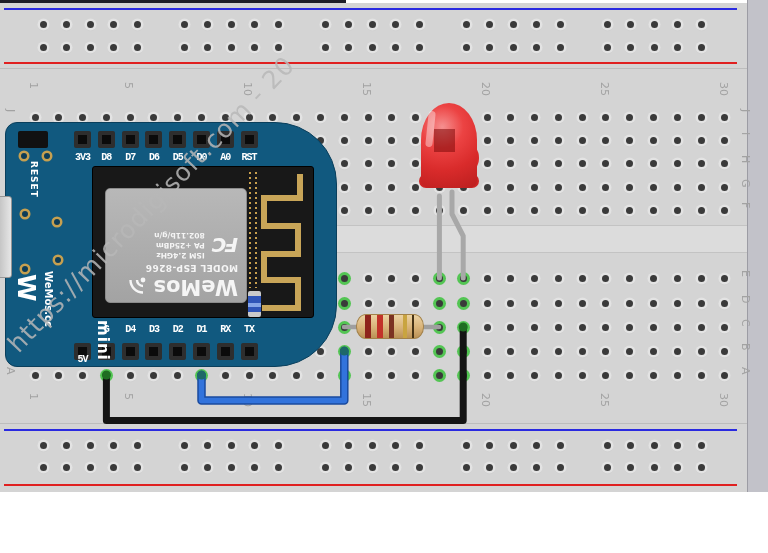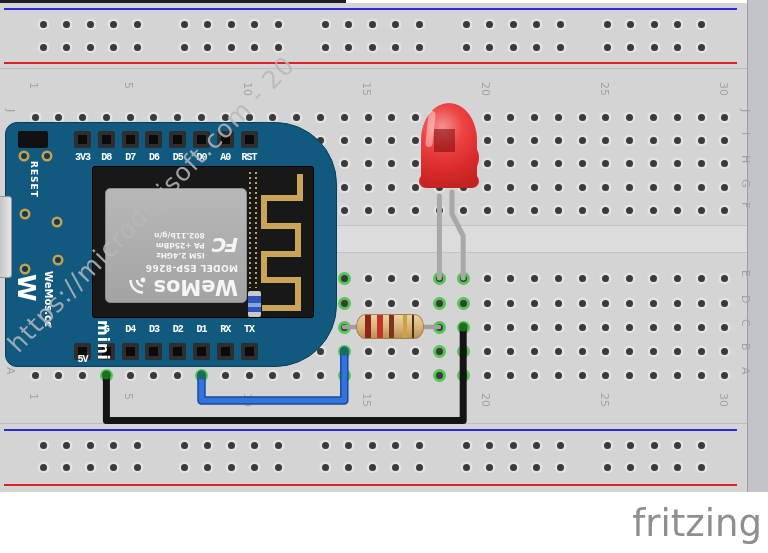--- a/index.html
+++ b/index.html
@@ -627,14 +627,13 @@
     <div class="band" style="left:55px;width:2px;background:#463315;"></div>
   </div>
 
   <div class="abs led-base"></div>
   <div class="abs led-bump"></div>
   <div class="abs led-bulb"></div>
   <div class="abs led-chip"></div>
   <div class="abs led-shine"></div>
 
   <div class="abs watermark">https://microdigisoft.com - 20</div>
-  <div class="abs fritzing">fritzing</div>
 </div>
 
 </body></html>

